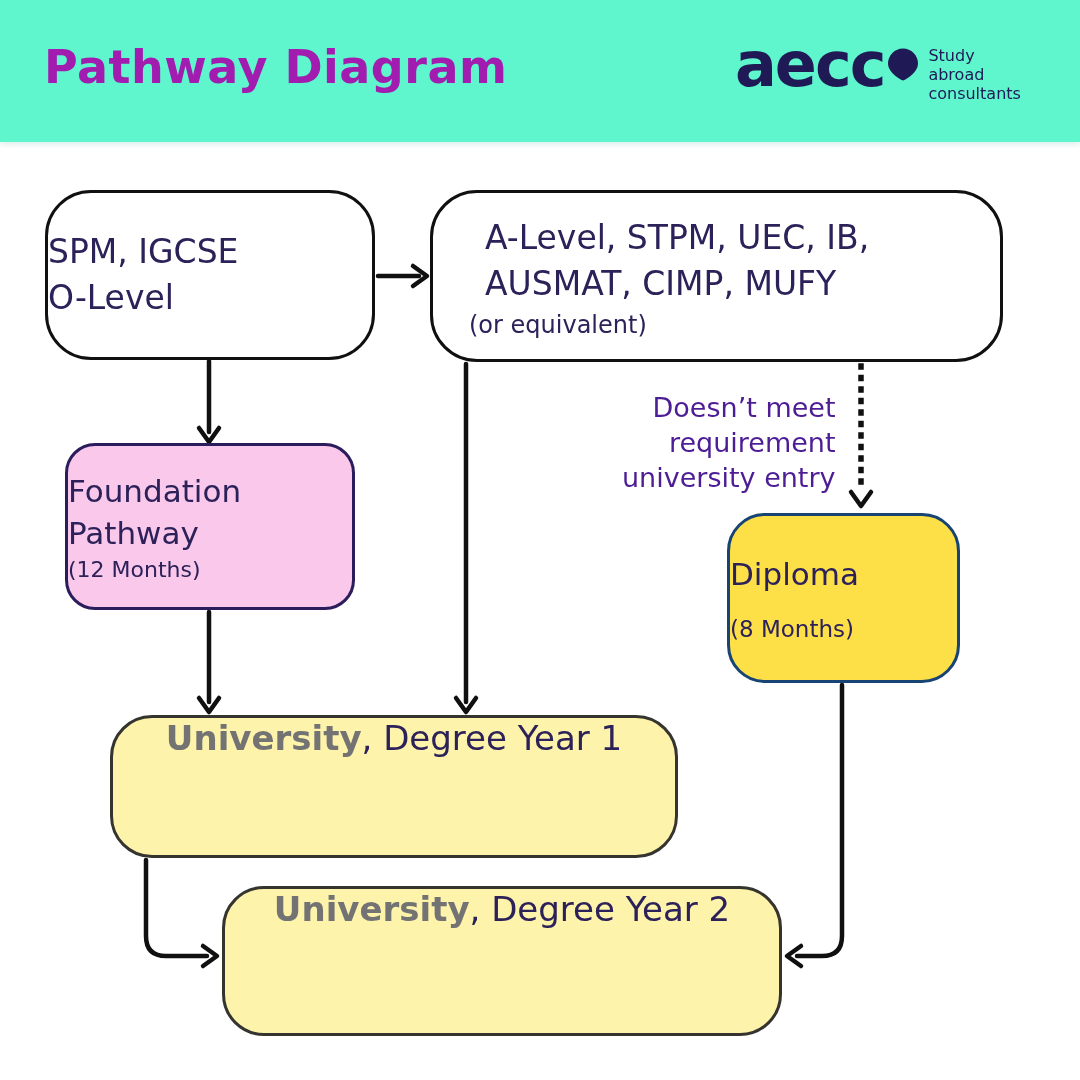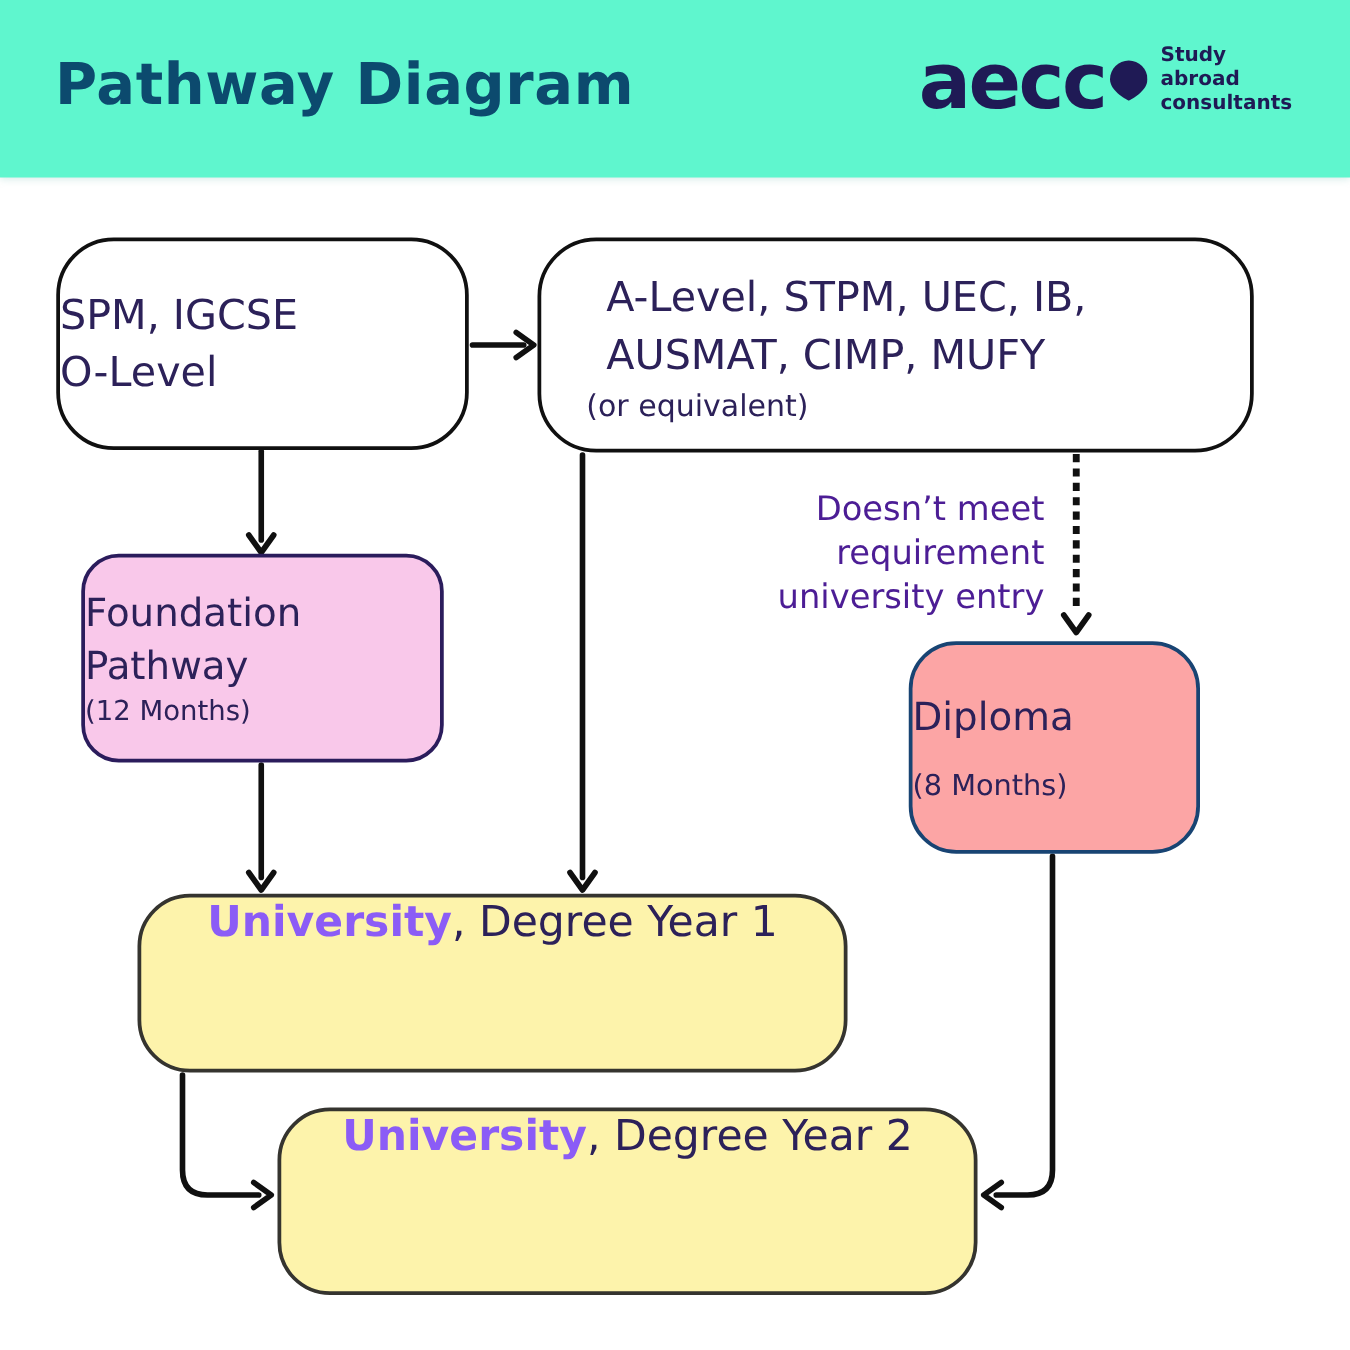--- a/index.html
+++ b/index.html
@@ -10,30 +10,31 @@
   }
 
   
   #header {
     position:absolute; left:0; top:0; width:1080px; height:142px;
     background:#5FF6CE;
     box-shadow:0 2px 6px rgba(180,220,215,.55);
   }
   #page-title {
     position:absolute; left:44px; top:40px;
-    font-size:46px; font-weight:800; color:#0c4a6e; letter-spacing:.5px;
+    font-size:46px; font-weight:800; color:#a21caf; letter-spacing:.5px;
   }
   #logo { position:absolute; left:735px; top:34px; display:flex; align-items:flex-start; }
   #logo-brand {
     font-size:62px; font-weight:800; color:#1F1A55;
     letter-spacing:-2px; line-height:1;
   }
   #logo-pin { margin:14px 10px 0 4px; }
   #logo-tagline {
-    font-size:16px; font-weight:700; color:#1F1A55; line-height:1.2;
+    margin-top:12px;
+    font-size:16px; font-weight:400; color:#1F1A55; line-height:1.2;
   }
 
   
   .node {
     position:absolute; box-sizing:border-box;
     display:flex; flex-direction:column; align-items:flex-start; justify-content:center;
     color:#2C2159; text-align:center;
   }
   .big   { font-size:33px; font-weight:500; line-height:1.38; }
   .mid   { font-size:31px; font-weight:500; line-height:1.35; }
@@ -52,32 +53,32 @@
   #box-alevel .note { font-size:24px; margin-top:4px; }
 
   #box-foundation {
     left:65px; top:443px; width:290px; height:167px;
     background:#F9C8EA; border:3px solid #2B1C5C; border-radius:30px;
   }
   #box-foundation .note { font-size:22px; margin-top:2px; }
 
   #box-diploma {
     left:727px; top:513px; width:233px; height:170px;
-    background:#fca5a5; border:3px solid #184473; border-radius:38px;
+    background:#fde047; border:3px solid #184473; border-radius:38px;
   }
   #box-diploma .note { margin-top:20px; }
 
   .uni-box {
     background:#FDF3AB; border:3px solid #35342F; border-radius:42px;
     flex-direction:row;
   }
   #box-year1 { left:110px; top:715px; width:568px; height:143px; }
   #box-year2 { left:222px; top:886px; width:560px; height:150px; }
   .uni-text { font-size:34px; font-weight:500; color:#2C2159; }
-  .uni-text b { font-weight:800; color:#8b5cf6; }
+  .uni-text b { font-weight:800; color:#737373; }
 
   
   #annotation {
     position:absolute; left:622px; top:390px;
     font-size:27px; font-weight:500; color:#4c1d95; line-height:1.3; text-align:right;
   }
 
   
   #arrows { position:absolute; left:0; top:0; pointer-events:none; }
 </style>

